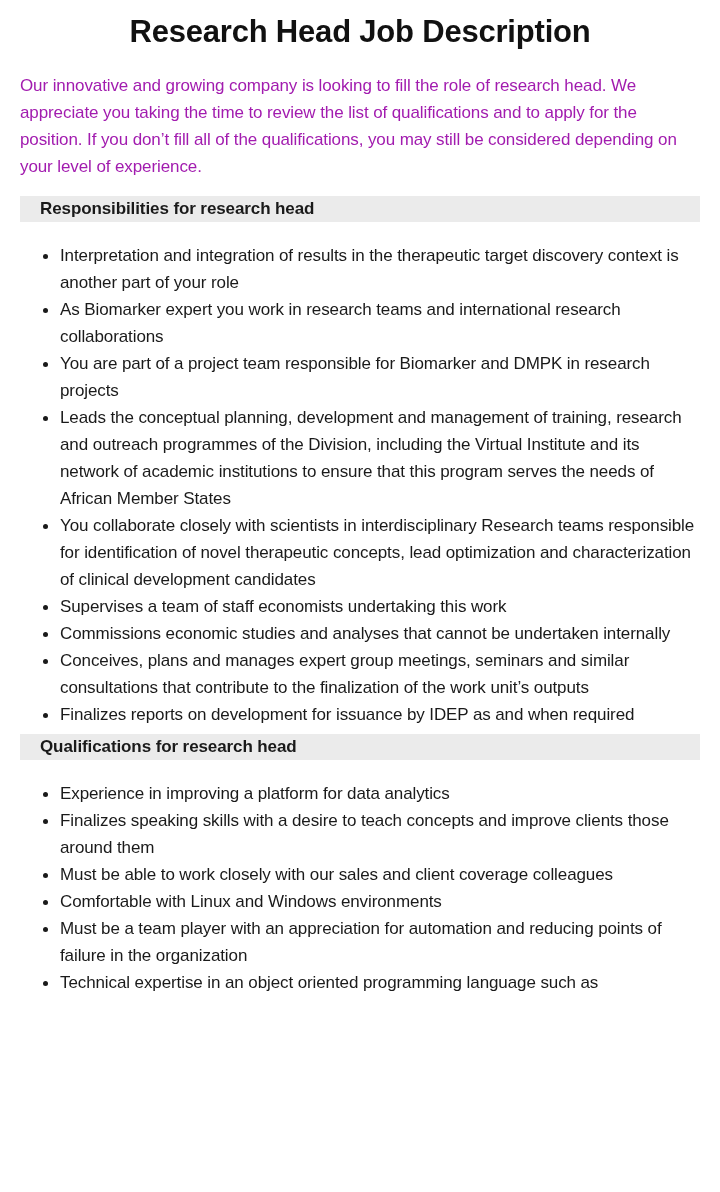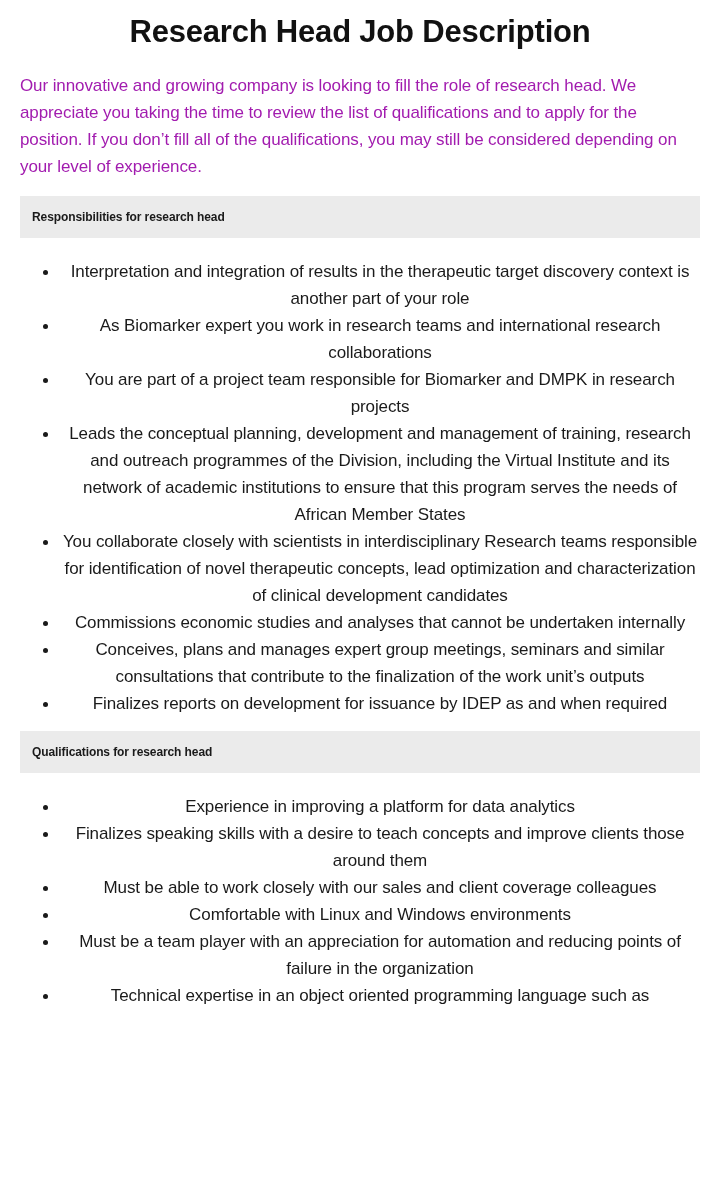--- a/index.html
+++ b/index.html
@@ -33,44 +33,43 @@
     .intro {
       margin: 16px 0 0 0;
       font-size: 17px;
       line-height: 27px;
       color: #a21caf;
       letter-spacing: -0.1px;
     }
     .section-header {
       margin-top: 16px;
       background: #ebebeb;
-      height: 42px;
+      height: 26px;
       display: flex;
       align-items: center;
-      padding-left: 12px;
-      font-size: 12px;
+      padding-left: 20px;
+      font-size: 17px;
       font-weight: bold;
       color: #1a1a1a;
       letter-spacing: -0.1px;
     }
     .section-header.second {
-      margin-top: 14px;
+      margin-top: 6px;
     }
     ul.bullets {
       margin: 20px 0 0 0;
       padding: 0 0 0 40px;
       list-style: none;
     }
     ul.bullets li {
       position: relative;
       font-size: 17px;
       line-height: 27px;
       color: #1a1a1a;
       letter-spacing: -0.1px;
-      text-align: center;
     }
     ul.bullets li::before {
       content: "";
       position: absolute;
       left: -17px;
       top: 12px;
       width: 5px;
       height: 5px;
       border-radius: 50%;
       background: #1a1a1a;
@@ -83,20 +82,21 @@
   <h1 class="title">Research Head Job Description</h1>
   <p class="intro">Our innovative and growing company is looking to fill the role of research head. We appreciate you taking the time to review the list of qualifications and to apply for the position. If you don’t fill all of the qualifications, you may still be considered depending on your level of experience.</p>
 
   <div class="section-header">Responsibilities for research head</div>
   <ul class="bullets">
     <li>Interpretation and integration of results in the therapeutic target discovery context is another part of your role</li>
     <li>As Biomarker expert you work in research teams and international research collaborations</li>
     <li>You are part of a project team responsible for Biomarker and DMPK in research projects</li>
     <li>Leads the conceptual planning, development and management of training, research and outreach programmes of the Division, including the Virtual Institute and its network of academic institutions to ensure that this program serves the needs of African Member States</li>
     <li>You collaborate closely with scientists in interdisciplinary Research teams responsible for identification of novel therapeutic concepts, lead optimization and characterization of clinical development candidates</li>
+    <li>Supervises a team of staff economists undertaking this work</li>
     <li>Commissions economic studies and analyses that cannot be undertaken internally</li>
     <li>Conceives, plans and manages expert group meetings, seminars and similar consultations that contribute to the finalization of the work unit’s outputs</li>
     <li>Finalizes reports on development for issuance by IDEP as and when required</li>
   </ul>
 
   <div class="section-header second">Qualifications for research head</div>
   <ul class="bullets">
     <li>Experience in improving a platform for data analytics</li>
     <li>Finalizes speaking skills with a desire to teach concepts and improve clients those around them</li>
     <li>Must be able to work closely with our sales and client coverage colleagues</li>

